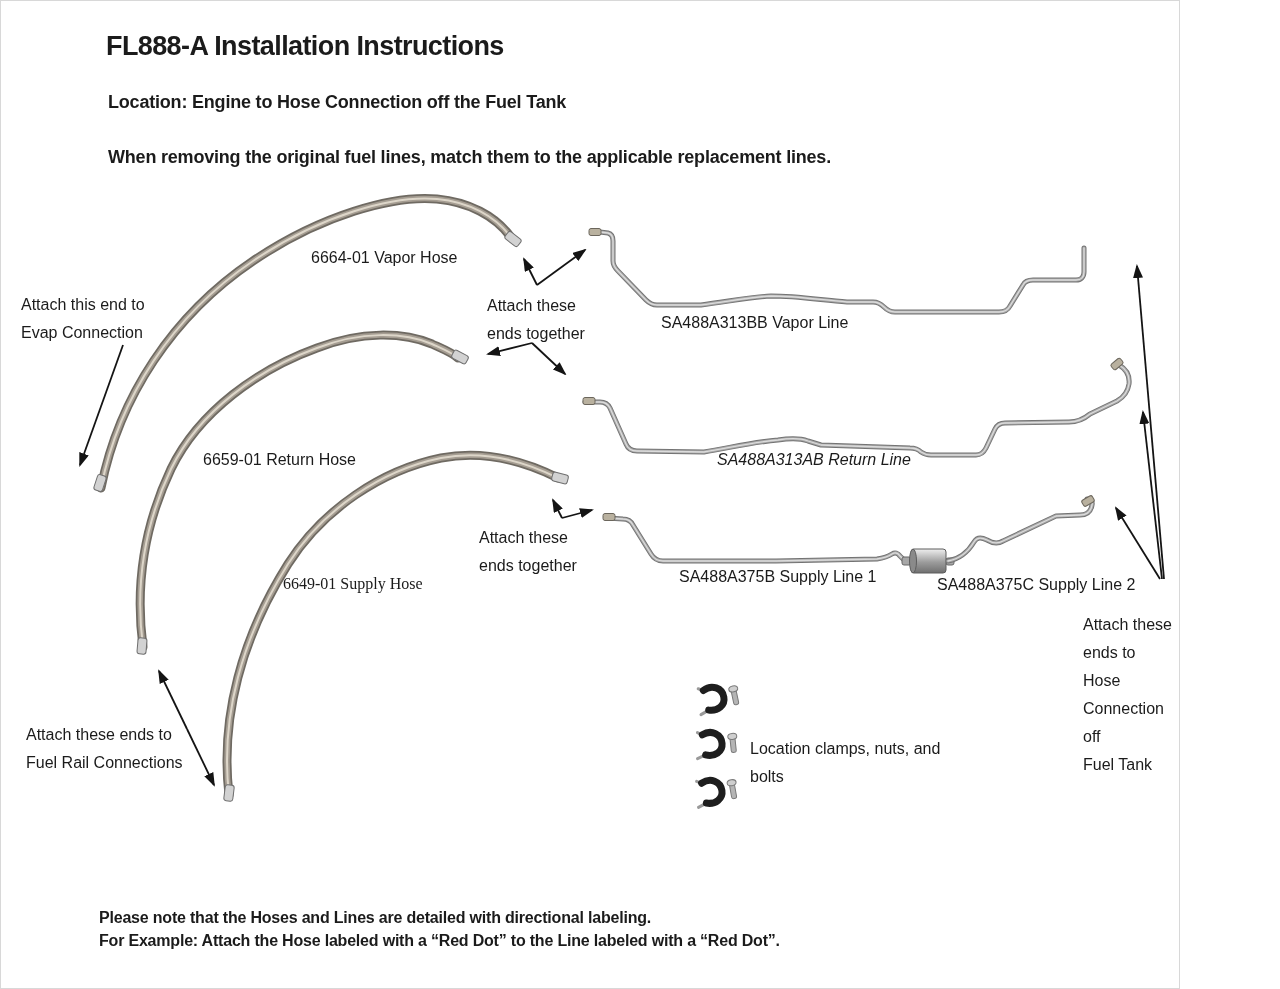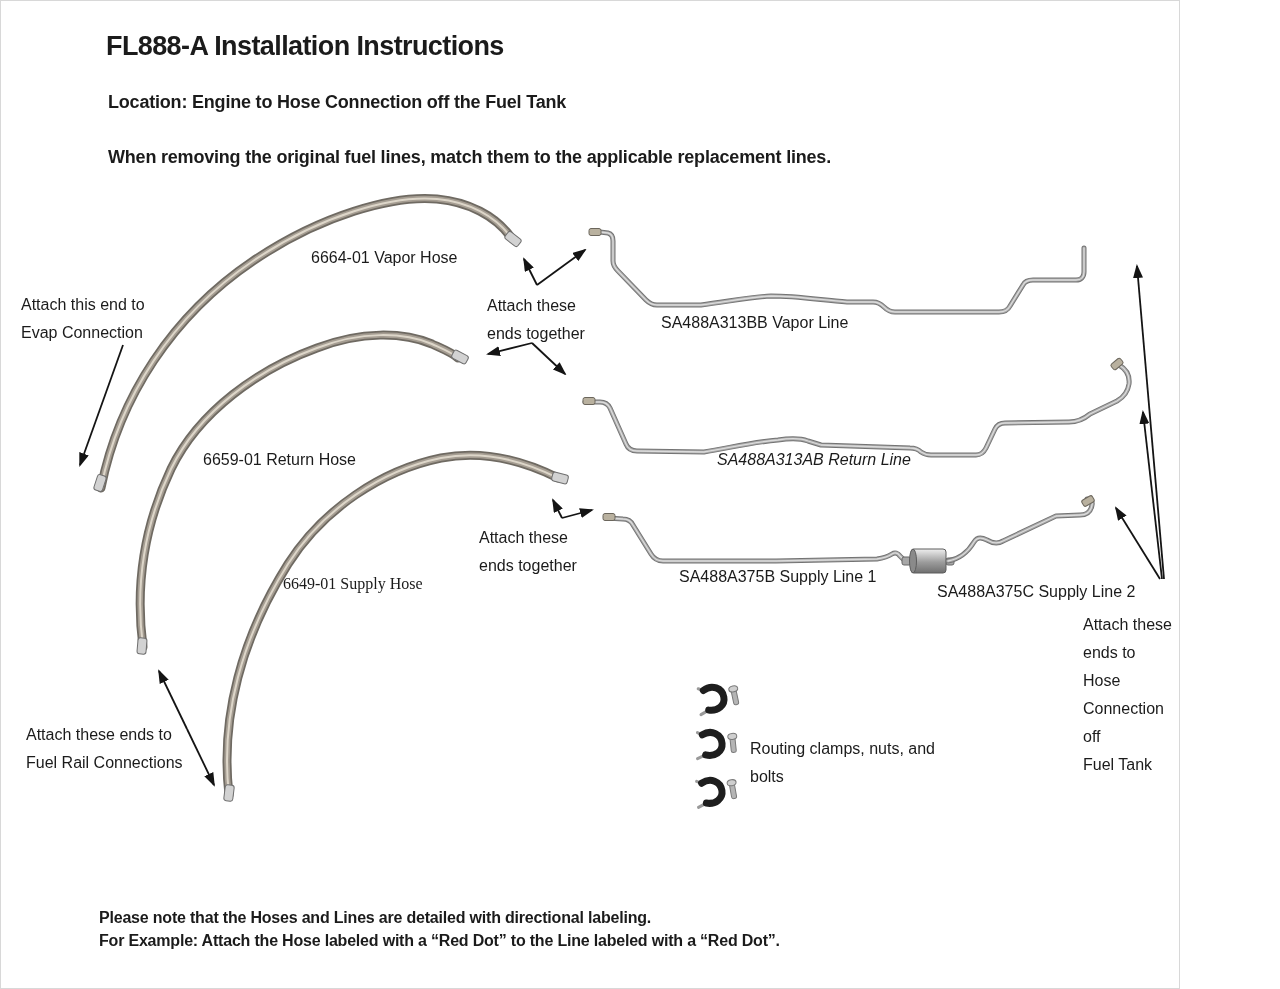--- a/index.html
+++ b/index.html
@@ -144,31 +144,31 @@
   <div class="t h2" style="left:107px; top:146px;">When removing the original fuel lines, match them to the applicable replacement lines.</div>
   <div class="t h2" style="left:107px; top:91px;">Location: Engine to Hose Connection off the Fuel Tank</div>
 
   <div class="t lbl" style="left:310px; top:248px;">6664-01 Vapor Hose</div>
   <div class="t lbl" style="left:202px; top:450px;">6659-01 Return Hose</div>
   <div class="t lbl" style="left:282px; top:574px;font-family:Liberation Serif, serif;">6649-01 Supply Hose</div>
 
   <div class="t lbl" style="left:660px; top:313px;">SA488A313BB Vapor Line</div>
   <div class="t lbl" style="left:716px; top:450px;font-style:italic;">SA488A313AB Return Line</div>
   <div class="t lbl" style="left:646px; top:567px;margin-left:32px;">SA488A375B Supply Line 1</div>
-  <div class="t lbl" style="left:936px; top:575px;margin-top:7px;">SA488A375C Supply Line 2</div>
+  <div class="t lbl" style="left:936px; top:575px;">SA488A375C Supply Line 2</div>
 
   <div class="t ann" style="left:20px;   top:290px;">Attach this end to
 Evap Connection</div>
   <div class="t ann" style="left:486px;  top:291px;">Attach these
 ends together</div>
   <div class="t ann" style="left:478px;  top:523px;">Attach these
 ends together</div>
   <div class="t ann" style="left:25px;   top:720px;">Attach these ends to
 Fuel Rail Connections</div>
   <div class="t ann" style="left:1082px; top:610px;">Attach these ends to
 Hose Connection off
 Fuel Tank</div>
-  <div class="t ann" style="left:749px;  top:734px;">Routing clamps, nuts, and
+  <div class="t ann" style="left:749px;  top:734px;">Location clamps, nuts, and
 bolts</div>
 
   <div class="t foot" style="left:98px; top:908px;">Please note that the Hoses and Lines are detailed with directional labeling.</div>
   <div class="t foot" style="left:98px; top:931px;">For Example: Attach the Hose labeled with a “Red Dot” to the Line labeled with a “Red Dot”.</div>
 </div>
 
 </body></html>

